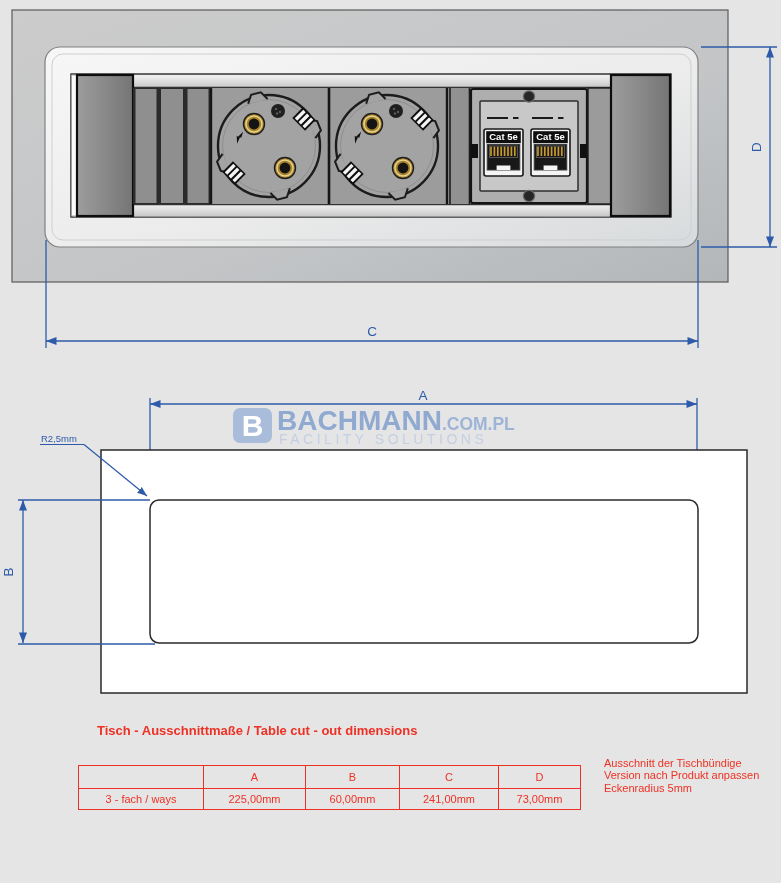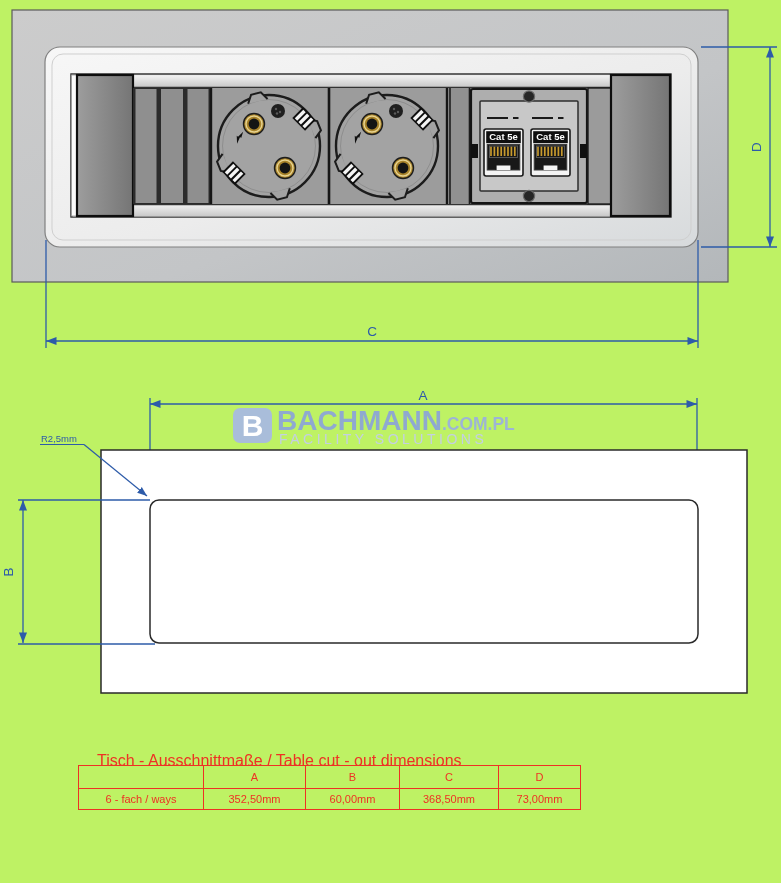--- a/index.html
+++ b/index.html
@@ -1,23 +1,23 @@
 <!DOCTYPE html>
 <html><head>
 <meta charset="utf-8">
 <style>
   html,body{margin:0;padding:0;background:#ffffff;}
   body{font-family:"Liberation Sans", sans-serif;}
-  #canvas{position:relative;width:781px;height:883px;background:#bef264;overflow:hidden;}
+  #canvas{position:relative;width:781px;height:883px;background:#e5e5e5;overflow:hidden;}
   .abs{position:absolute;}
   svg text{font-family:"Liberation Sans", sans-serif;}
 
   
   .red{color:#ee3124;}
-  #table-title{left:97px;top:752px;font-size:16px;}
+  #table-title{left:97px;top:723px;font-size:13px;font-weight:bold;}
   #cutout-table{left:78px;top:765px;border-collapse:collapse;table-layout:fixed;}
   #cutout-table td{border:1px solid #ee3124;color:#ee3124;font-size:11px;text-align:center;
                    padding:0;height:20px;overflow:hidden;white-space:nowrap;}
   #cutout-table tr.hdr td{height:22px;}
   #cutout-table td.c0{width:124px;}
   #cutout-table td.c1{width:101px;}
   #cutout-table td.c2{width:93px;}
   #cutout-table td.c3{width:98px;}
   #cutout-table td.c4{width:81px;}
   #side-notes{left:604px;top:757px;font-size:11px;line-height:12.3px;}
@@ -248,25 +248,30 @@
   <table class="abs" id="cutout-table">
     <tbody>
       <tr class="hdr">
         <td class="c0"></td>
         <td class="c1">A</td>
         <td class="c2">B</td>
         <td class="c3">C</td>
         <td class="c4">D</td>
       </tr>
       <tr>
-        <td class="c0">6 - fach / ways</td>
-        <td class="c1">352,50mm</td>
+        <td class="c0">3 - fach / ways</td>
+        <td class="c1">225,00mm</td>
         <td class="c2">60,00mm</td>
-        <td class="c3">368,50mm</td>
+        <td class="c3">241,00mm</td>
         <td class="c4">73,00mm</td>
       </tr>
     </tbody>
   </table>
 
   <div class="abs red" id="side-notes">
+    <div class="para">
+      <div>Ausschnitt der Tischbündige</div>
+      <div>Version nach Produkt anpassen</div>
+      <div>Eckenradius 5mm</div>
+    </div>
   </div>
 
 </div>
 
 </body></html>

